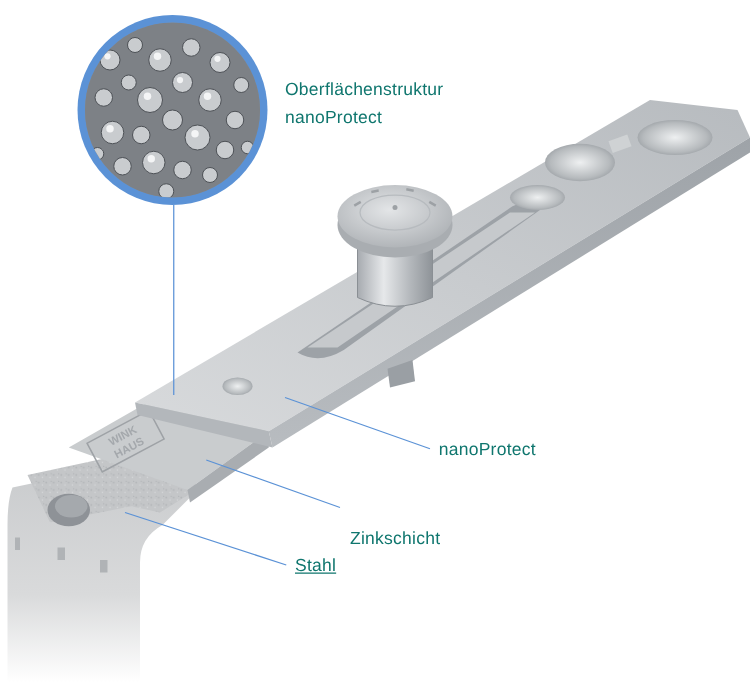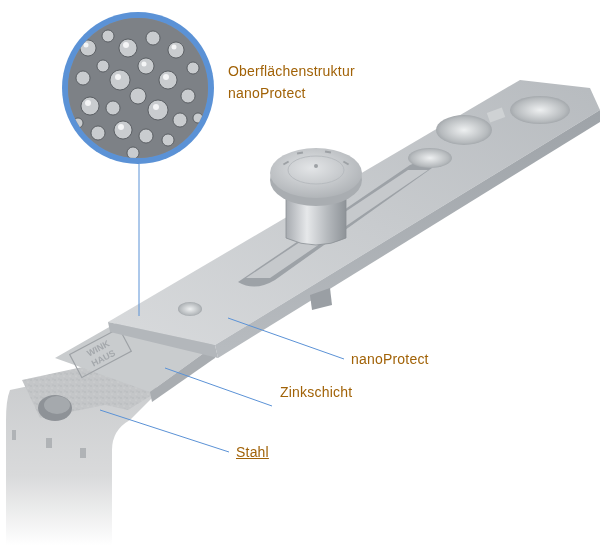--- a/index.html
+++ b/index.html
@@ -1,19 +1,19 @@
 <!DOCTYPE html>
 <html><head>
 <meta charset="utf-8">
 <style>
   html, body { margin: 0; padding: 0; background: #ffffff; }
   body { width: 604px; height: 546px; position: relative; overflow: hidden;
          font-family: "Liberation Sans", "DejaVu Sans", sans-serif; }
   .stage { position: absolute; left: 0; top: 0; width: 604px; height: 546px; }
-  .label { position: absolute; color: #a16207; font-size: 14px; letter-spacing: 0.2px; white-space: nowrap; }
+  .label { position: absolute; color: #0f766e; font-size: 14px; letter-spacing: 0.2px; white-space: nowrap; }
   .label.multi { line-height: 22px; }
   .circle-wrap { position: absolute; left: 62px; top: 12px; width: 152px; height: 152px; border-radius: 50%;
                  background: #5b92d6; }
   .circle-inner { position: absolute; left: 6px; top: 6px; width: 140px; height: 140px; border-radius: 50%;
                   overflow: hidden; background: #8a8d92; }
   svg { position: absolute; left: 0; top: 0; }
 </style>
 </head>
 <body>
 
@@ -161,15 +161,15 @@
         </g>
       </svg>
     </div>
   </div>
 
   <div class="label multi" style="left:228px; top:60px;">
     <div>Oberflächenstruktur</div>
     <div>nanoProtect</div>
   </div>
   <div class="label" style="left:351px; top:351px;">nanoProtect</div>
-  <div class="label" style="left:280px; top:384px;">Zinkschicht</div>
+  <div class="label" style="left:280px; top:422px;">Zinkschicht</div>
   <div class="label" style="left:236px; top:444px;text-decoration:underline;">Stahl</div>
 </div>
 
 </body></html>

